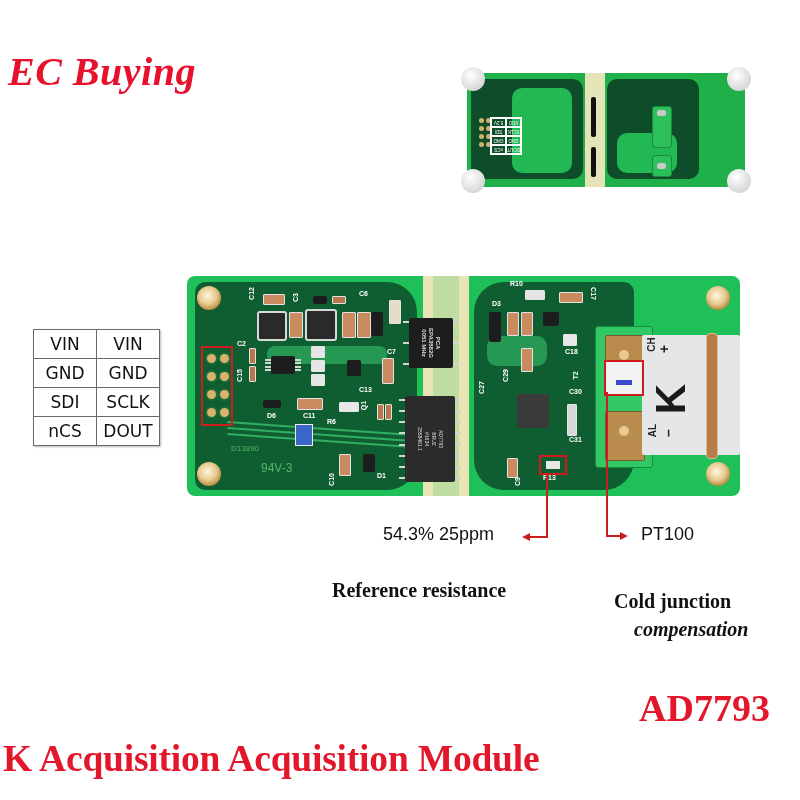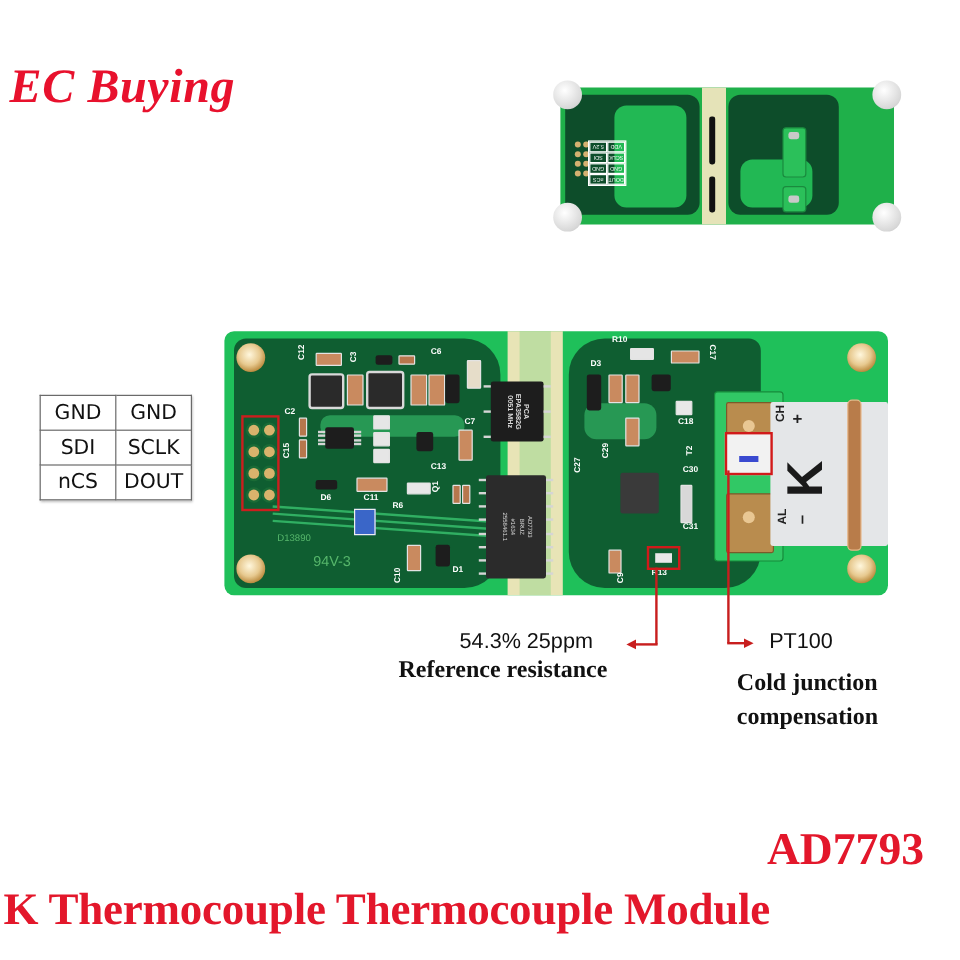--- a/index.html
+++ b/index.html
@@ -65,21 +65,21 @@
 
   
   .pinout { left:33px; top:329px; border-collapse:collapse; background:#fff; box-shadow:1px 1px 2px #bbb; }
   .pinout td { border:1.5px solid #6a6a6a; width:62px; height:28px; text-align:center; font-size:17px; color:#111; font-family:"DejaVu Sans", sans-serif; padding:0; }
 
   
   .callout-line { position:absolute; background:#c81e1e; }
   .arrow-l { position:absolute; width:0; height:0; border-top:4px solid transparent; border-bottom:4px solid transparent; border-right:8px solid #c81e1e; }
   .arrow-r { position:absolute; width:0; height:0; border-top:4px solid transparent; border-bottom:4px solid transparent; border-left:8px solid #c81e1e; }
   .spec-text { font-family:"Liberation Sans", sans-serif; font-size:18px; color:#111; }
-  .caption { font-family:"Liberation Serif", serif; font-weight:bold; font-size:20px; color:#111; line-height:28px; }
+  .caption { font-family:"Liberation Serif", serif; font-weight:bold; font-size:20px; color:#111; line-height:28px;margin-top:32px; }
 
   .title-model { right:30px; top:686px; font-family:"Liberation Serif", serif; font-weight:bold; font-size:38px; color:#e3172b; }
   .title-main { left:3px; top:737px; font-family:"Liberation Serif", serif; font-weight:bold; font-size:37.5px; color:#e3172b; white-space:nowrap; letter-spacing:-0.2px; }
 </style>
 </head>
 <body>
 
 <div class="abs brand">EC Buying</div>
 
 <div class="abs top-board">
@@ -297,20 +297,24 @@
 <div class="abs pt100">
     <i></i>
   </div>
 
 <div class="abs ref-res-box">
     <i></i>
   </div>
 
 <table class="abs pinout">
   <tbody>
+      <tr>
+    <td>VIN</td>
+    <td>VIN</td>
+  </tr>
   <tr>
     <td>GND</td>
     <td>GND</td>
   </tr>
   <tr>
     <td>SDI</td>
     <td>SCLK</td>
   </tr>
   <tr>
     <td>nCS</td>
@@ -323,16 +327,16 @@
 <div class="callout-line" style="left:528px; top:536px; width:20px; height:2px;"></div>
 <div class="arrow-l" style="left:522px; top:533px;"></div>
 <div class="abs spec-text" style="left:383px; top:524px;">54.3% 25ppm</div>
 <div class="abs caption" style="left:332px; top:544px;">Reference resistance</div>
 
 <div class="callout-line" style="left:606px; top:392px; width:2px; height:144px;"></div>
 <div class="callout-line" style="left:606px; top:535px; width:16px; height:2px;"></div>
 <div class="arrow-r" style="left:620px; top:532px;"></div>
 <div class="abs spec-text" style="left:641px; top:524px;">PT100</div>
 <div class="abs caption" style="left:614px; top:555px;">Cold junction</div>
-<div class="abs caption" style="left:614px; top:583px;">compensation</div>
+<div class="abs caption" style="left:634px; top:583px;font-style:italic;">compensation</div>
 
 <div class="abs title-model">AD7793</div>
-<div class="abs title-main">K Thermocouple Thermocouple Module</div>
+<div class="abs title-main">K Acquisition Acquisition Module</div>
 
 </body></html>

